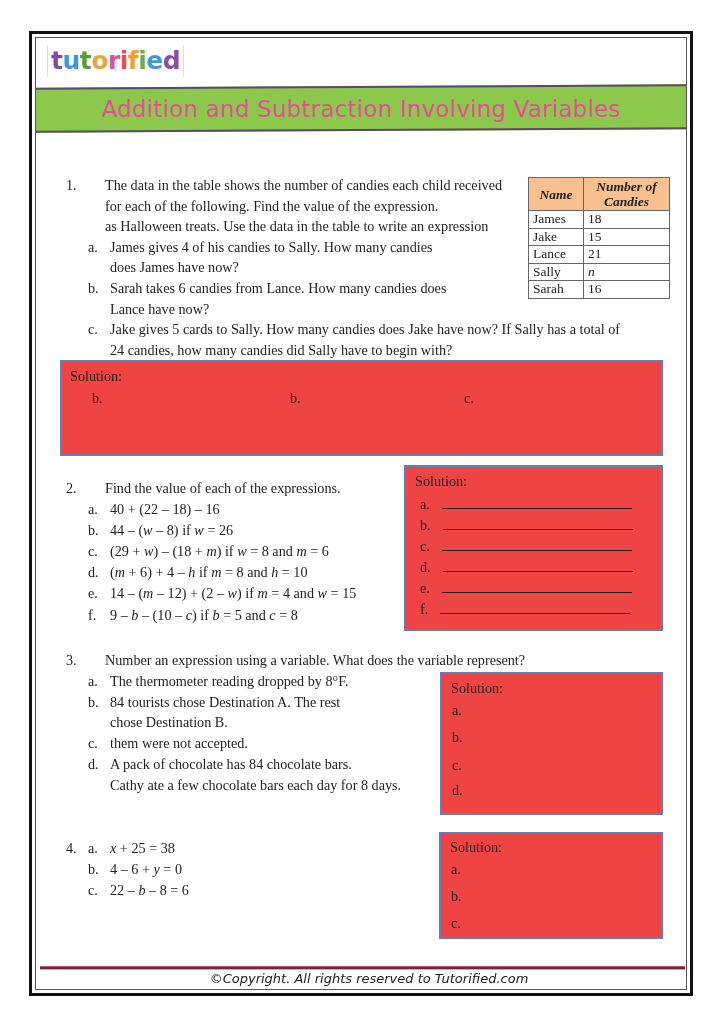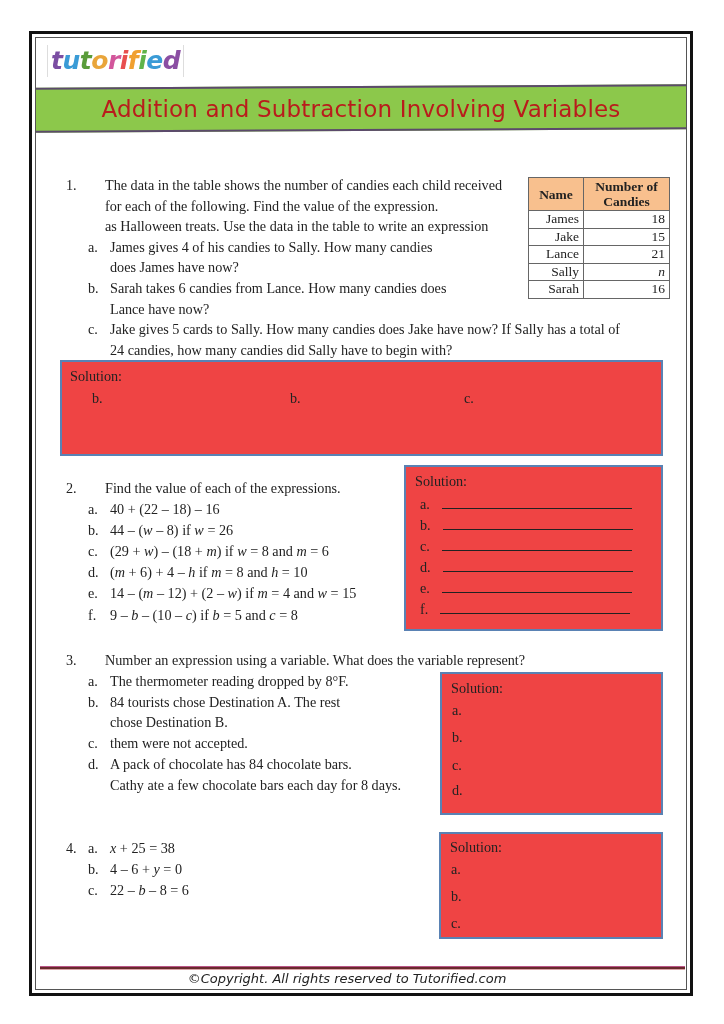--- a/index.html
+++ b/index.html
@@ -17,72 +17,72 @@
     }
     .page-border-inner {
       position: absolute; left: 35px; top: 37px; width: 652px; height: 953px;
       border: 1px solid #555;
     }
     .logo {
       position: absolute; left: 47px; top: 45px; height: 32px;
       padding: 0 3px;
       border-left: 1px solid #ddd; border-right: 1px solid #ddd;
       font-family: "DejaVu Sans", sans-serif; font-weight: bold;
-      font-size: 25px; letter-spacing: -0.5px; line-height: 32px; font-style: italic;
+      font-size: 25px; letter-spacing: -0.5px; line-height: 32px;
     }
     .logo span { display: inline-block; }
     .banner {
       position: absolute; left: 36px; top: 86px; width: 650px; height: 45px;
       background: #8cc84b;
       border-top: 2px solid #5b4a6b;
       border-bottom: 2px solid #5b4a6b;
       border-radius: 0 0 0 0 / 0;
       transform: skewY(-0.3deg);
     }
     .banner-title {
       position: absolute; left: 36px; top: 88px; width: 650px; height: 42px;
       text-align: center; line-height: 42px;
-      font-family: "DejaVu Sans", sans-serif; font-size: 23px; color: #b91c1c;
+      font-family: "DejaVu Sans", sans-serif; font-size: 23px; color: #ec4899;
       letter-spacing: 0.2px;
     }
     .q { position: absolute; font-size: 14.2px; line-height: 20.6px; }
     .q .num { position: absolute; left: 0; top: 0; }
     .q .stem { margin-left: 39px; }
     .q .items { margin-left: 22px; }
     .q .item { position: relative; padding-left: 22px; }
     .q .item .lbl { position: absolute; left: 0; top: 0; }
     .q i, .var { font-style: italic; }
     .solution-box {
       position: absolute; border: 2px solid #5a82b4; background: #ef4444;
       font-size: 14.2px;
     }
     .solution-box .sol-title { position: absolute; }
     .candy-table {
       position: absolute; left: 528px; top: 177px; width: 142px;
       border-collapse: collapse; font-size: 13.5px;
     }
     .candy-table th {
       background: #f8c08e; font-weight: bold; border: 1px solid #666;
-      line-height: 15px; padding: 1px 2px; text-align: center;
+      line-height: 15px; padding: 1px 2px; text-align: center; font-style: italic;
     }
     .candy-table td {
-      border: 1px solid #666; padding: 0 4px; line-height: 16.5px; height: 17.5px; text-align: right;
-    }
-    .candy-table td.val { text-align: right; margin-top: 32px; }
+      border: 1px solid #666; padding: 0 4px; line-height: 16.5px; height: 17.5px;
+    }
+    .candy-table td.val { text-align: left; margin-top: 32px; }
     .line-blank {
       display: inline-block; width: 190px; border-bottom: 1px solid #222;
       height: 14px; vertical-align: baseline; margin-left: 12px;
     }
     .footer-line {
       position: absolute; left: 40px; top: 966px; width: 645px; height: 4px;
       background: #6a2a2e; border-top: 1px solid #b58;
       border-bottom: 1px solid #d9a5a8;
     }
     .footer-text {
-      position: absolute; left: 22px; top: 971px; width: 650px;
+      position: absolute; left: 44px; top: 971px; width: 650px;
       text-align: center; font-family: "DejaVu Sans", sans-serif;
       font-style: italic; font-size: 13px; color: #222;
     }
   </style>
 </head>
 <body>
 
 <div class="page-border-outer"></div>
 <div class="page-border-inner"></div>
 

